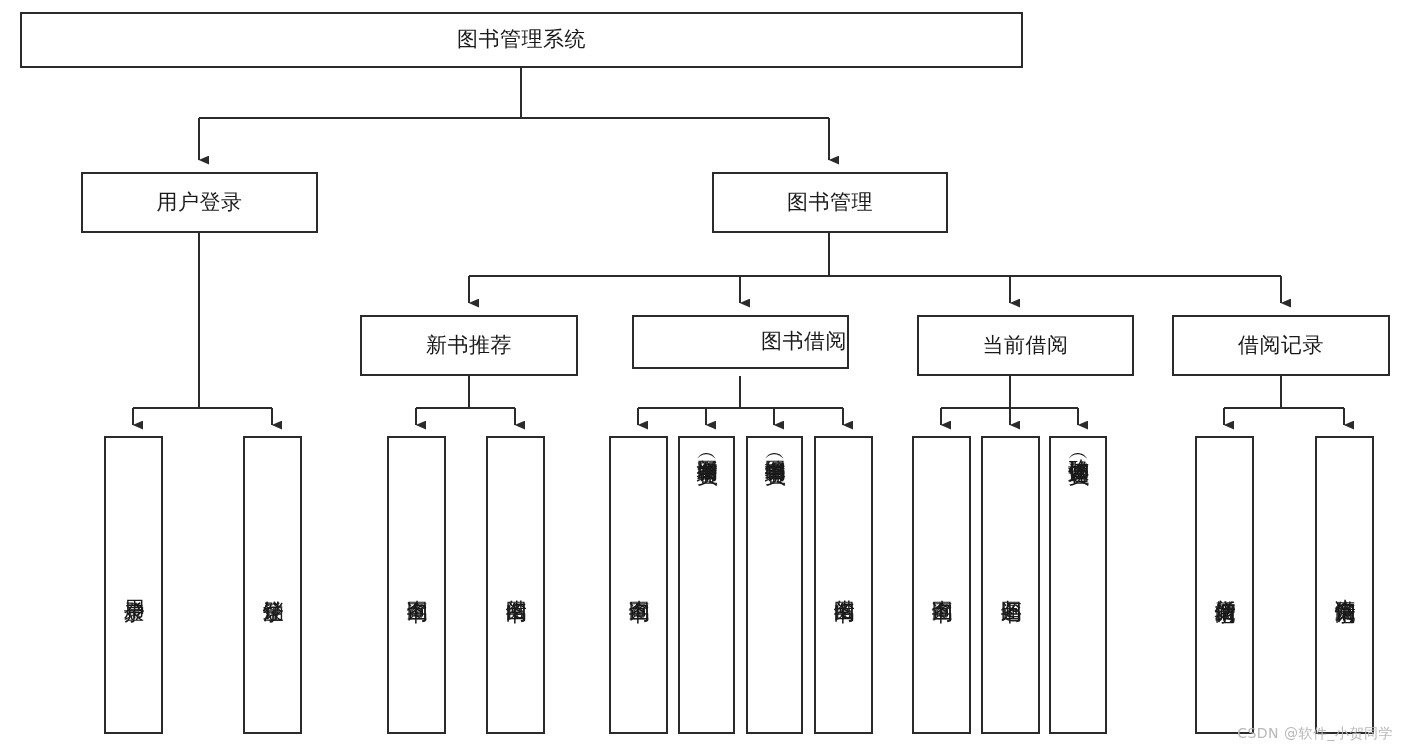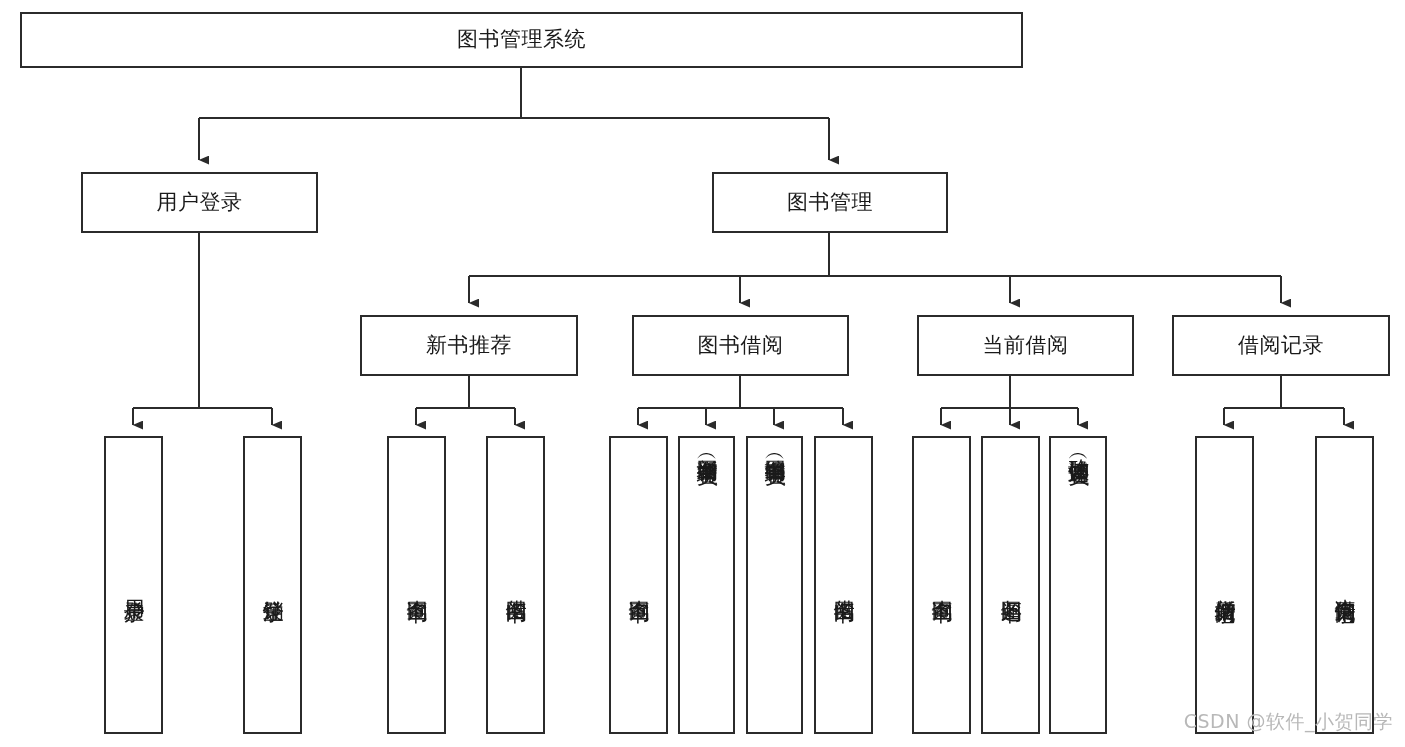--- a/index.html
+++ b/index.html
@@ -61,22 +61,22 @@
     text-align: center;
     white-space: nowrap;
   }
   .node-box.leaf.center-v {
     align-items: center;
     padding-top: 0;
   }
   #watermark {
     position: absolute;
     right: 12px;
-    bottom: 12px;
-    font-size: 19px;
+    bottom: 4px;
+    font-size: 14px;
     color: #b8b8b8;
     letter-spacing: 0.5px;
     white-space: nowrap;
     pointer-events: none;
   }
 </style>
 </head>
 <body>
 
 <div id="diagram-root">
@@ -141,21 +141,21 @@
   </div>
 
   <div class="node-box" style="left:712px; top:172px; width:236px; height:61px;">
     <span class="node-label-h">图书管理</span>
   </div>
 
   <div class="node-box" style="left:360px; top:315px; width:218px; height:61px;">
     <span class="node-label-h">新书推荐</span>
   </div>
 
-  <div class="node-box" style="left:632px; top:315px; width:217px; height:61px;">
+  <div class="node-box" style="left:632px; top:315px; width:217px; height:54px;justify-content:flex-end;">
     <span class="node-label-h">图书借阅</span>
   </div>
 
   <div class="node-box" style="left:901px; top:315px; width:217px; height:61px;margin-left:16px;">
     <span class="node-label-h">当前借阅</span>
   </div>
 
   <div class="node-box" style="left:1172px; top:315px; width:218px; height:61px;align-items:center;">
     <span class="node-label-h">借阅记录</span>
   </div>

